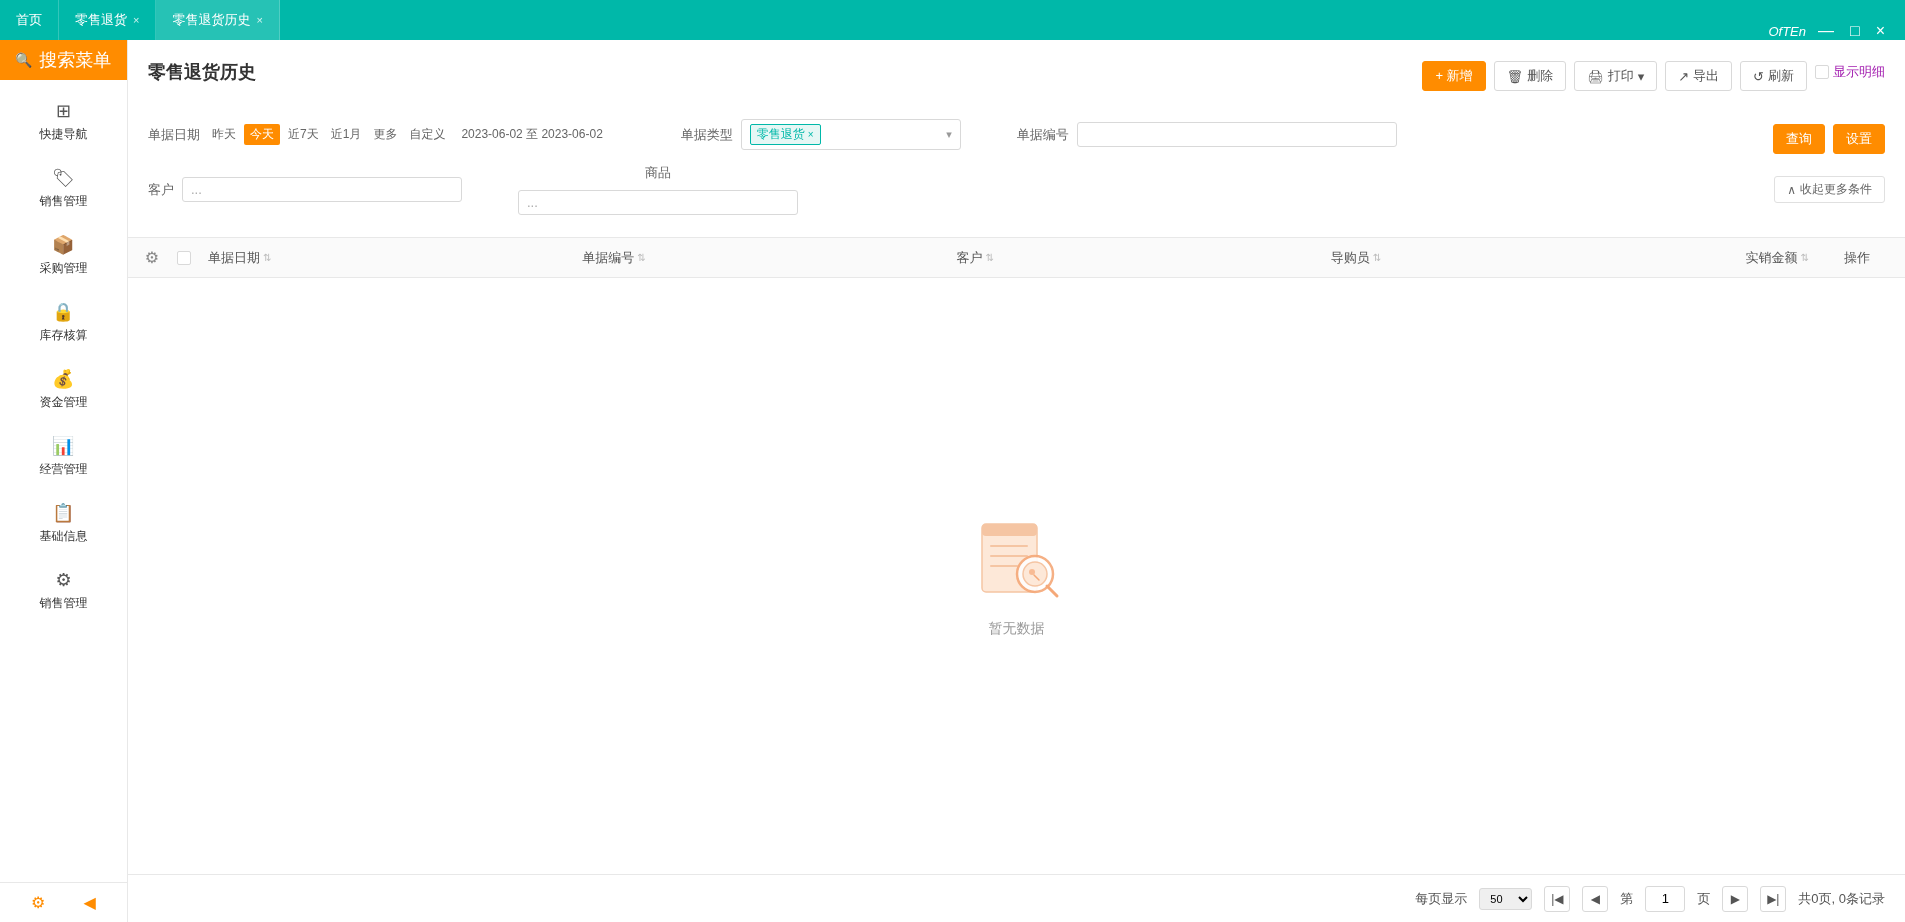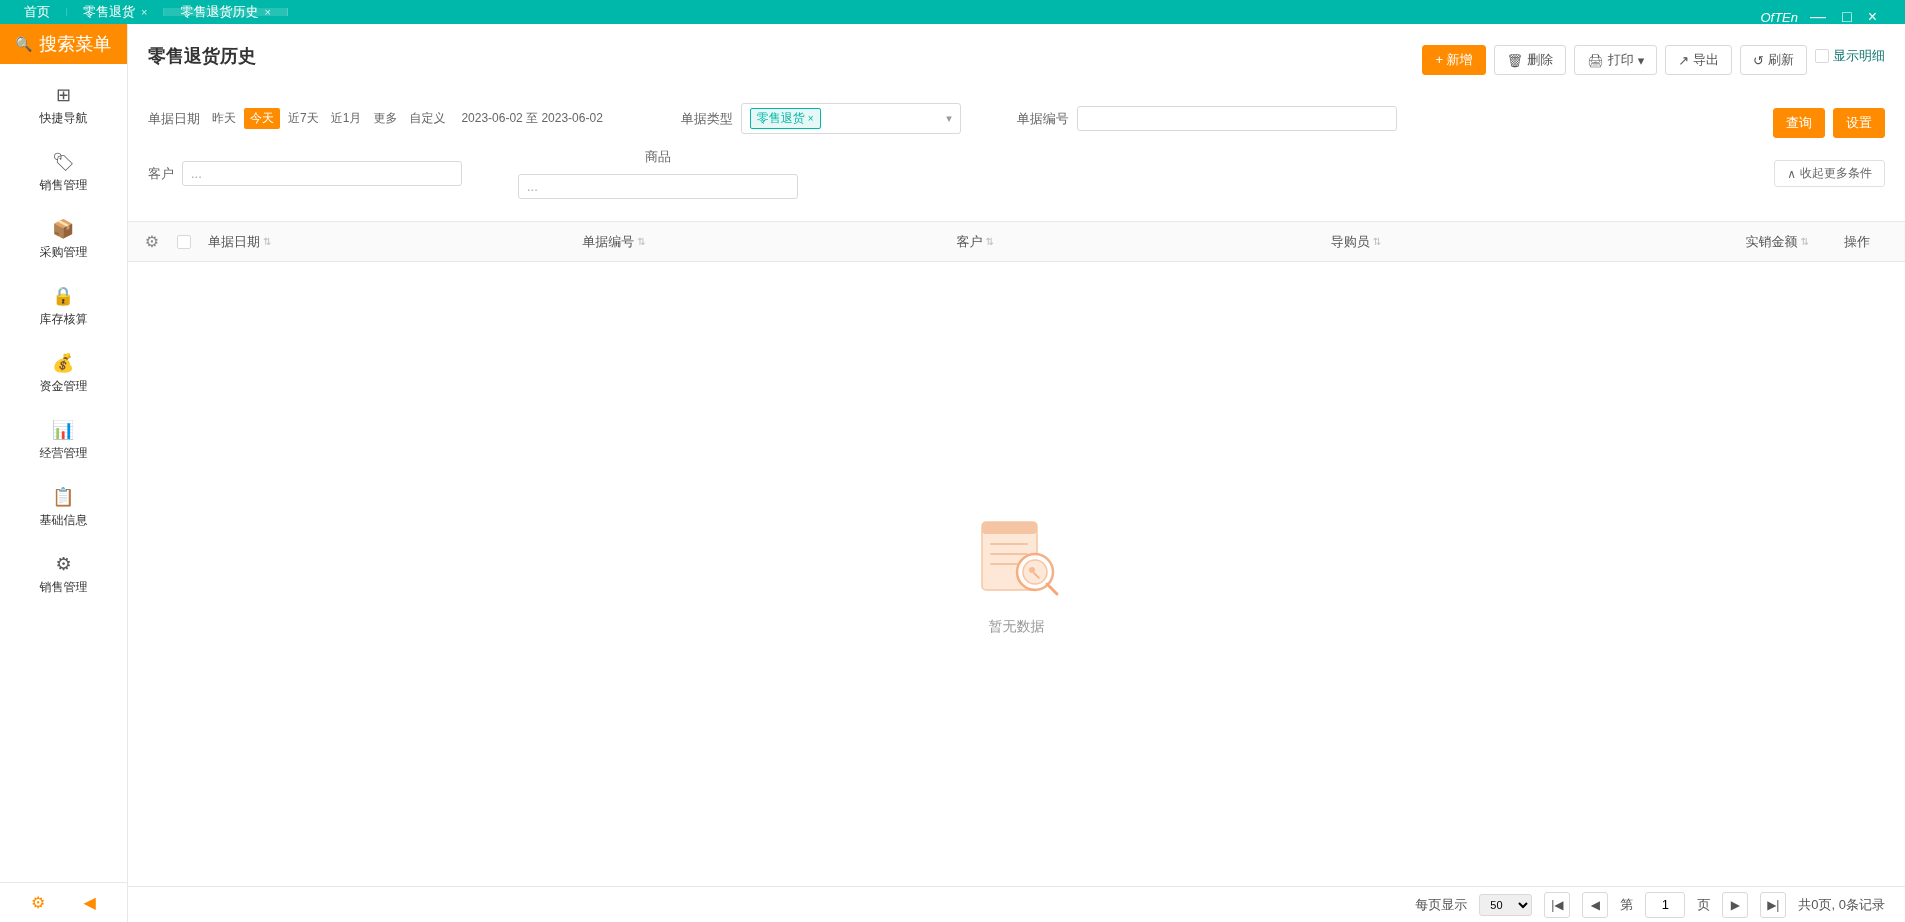--- a/index.html
+++ b/index.html
@@ -1,24 +1,24 @@
 <!DOCTYPE html>
 <html><head>
   <meta charset="utf-8">
   <style>
     * { box-sizing: border-box; margin: 0; padding: 0; font-family: 'Microsoft YaHei', Arial, sans-serif; }
     body { width: 1905px; height: 922px; overflow: hidden; display: flex; flex-direction: column; background: #f5f5f5; }
 
     
     .top-bar {
-      height: 24px;
+      height: 40px;
       background: #00b8a9;
       display: flex;
-      align-items: flex-start;
-      padding: 8px;
+      align-items: flex-end;
+      padding: 0;
       flex-shrink: 0;
     }
     .top-bar-tabs {
       display: flex;
       align-items: stretch;
       height: 100%;
       flex: 1;
     }
     .top-tab {
       display: flex;
@@ -181,21 +181,21 @@
     .action-btn.orange {
       background: #ff8c00;
       color: #fff;
       border-color: #ff8c00;
     }
     .display-checkbox {
       display: flex;
       align-items: center;
       gap: 4px;
       font-size: 13px;
-      color: #0f766e;
+      color: #a21caf;
       cursor: pointer;
     }
 
     
     .filter-area {
       padding: 12px 0;
     }
     .filter-row {
       display: flex;
       align-items: center;
@@ -367,21 +367,21 @@
       height: 90px;
       margin-bottom: 16px;
     }
     .empty-text {
       font-size: 14px;
       color: #999;
     }
 
     
     .pagination-bar {
-      height: 36px;
+      height: 48px;
       background: #fff;
       border-top: 1px solid #e8e8e8;
       display: flex;
       align-items: center;
       justify-content: flex-end;
       padding: 0 20px;
       gap: 12px;
       flex-shrink: 0;
       font-size: 13px;
       color: #555;

